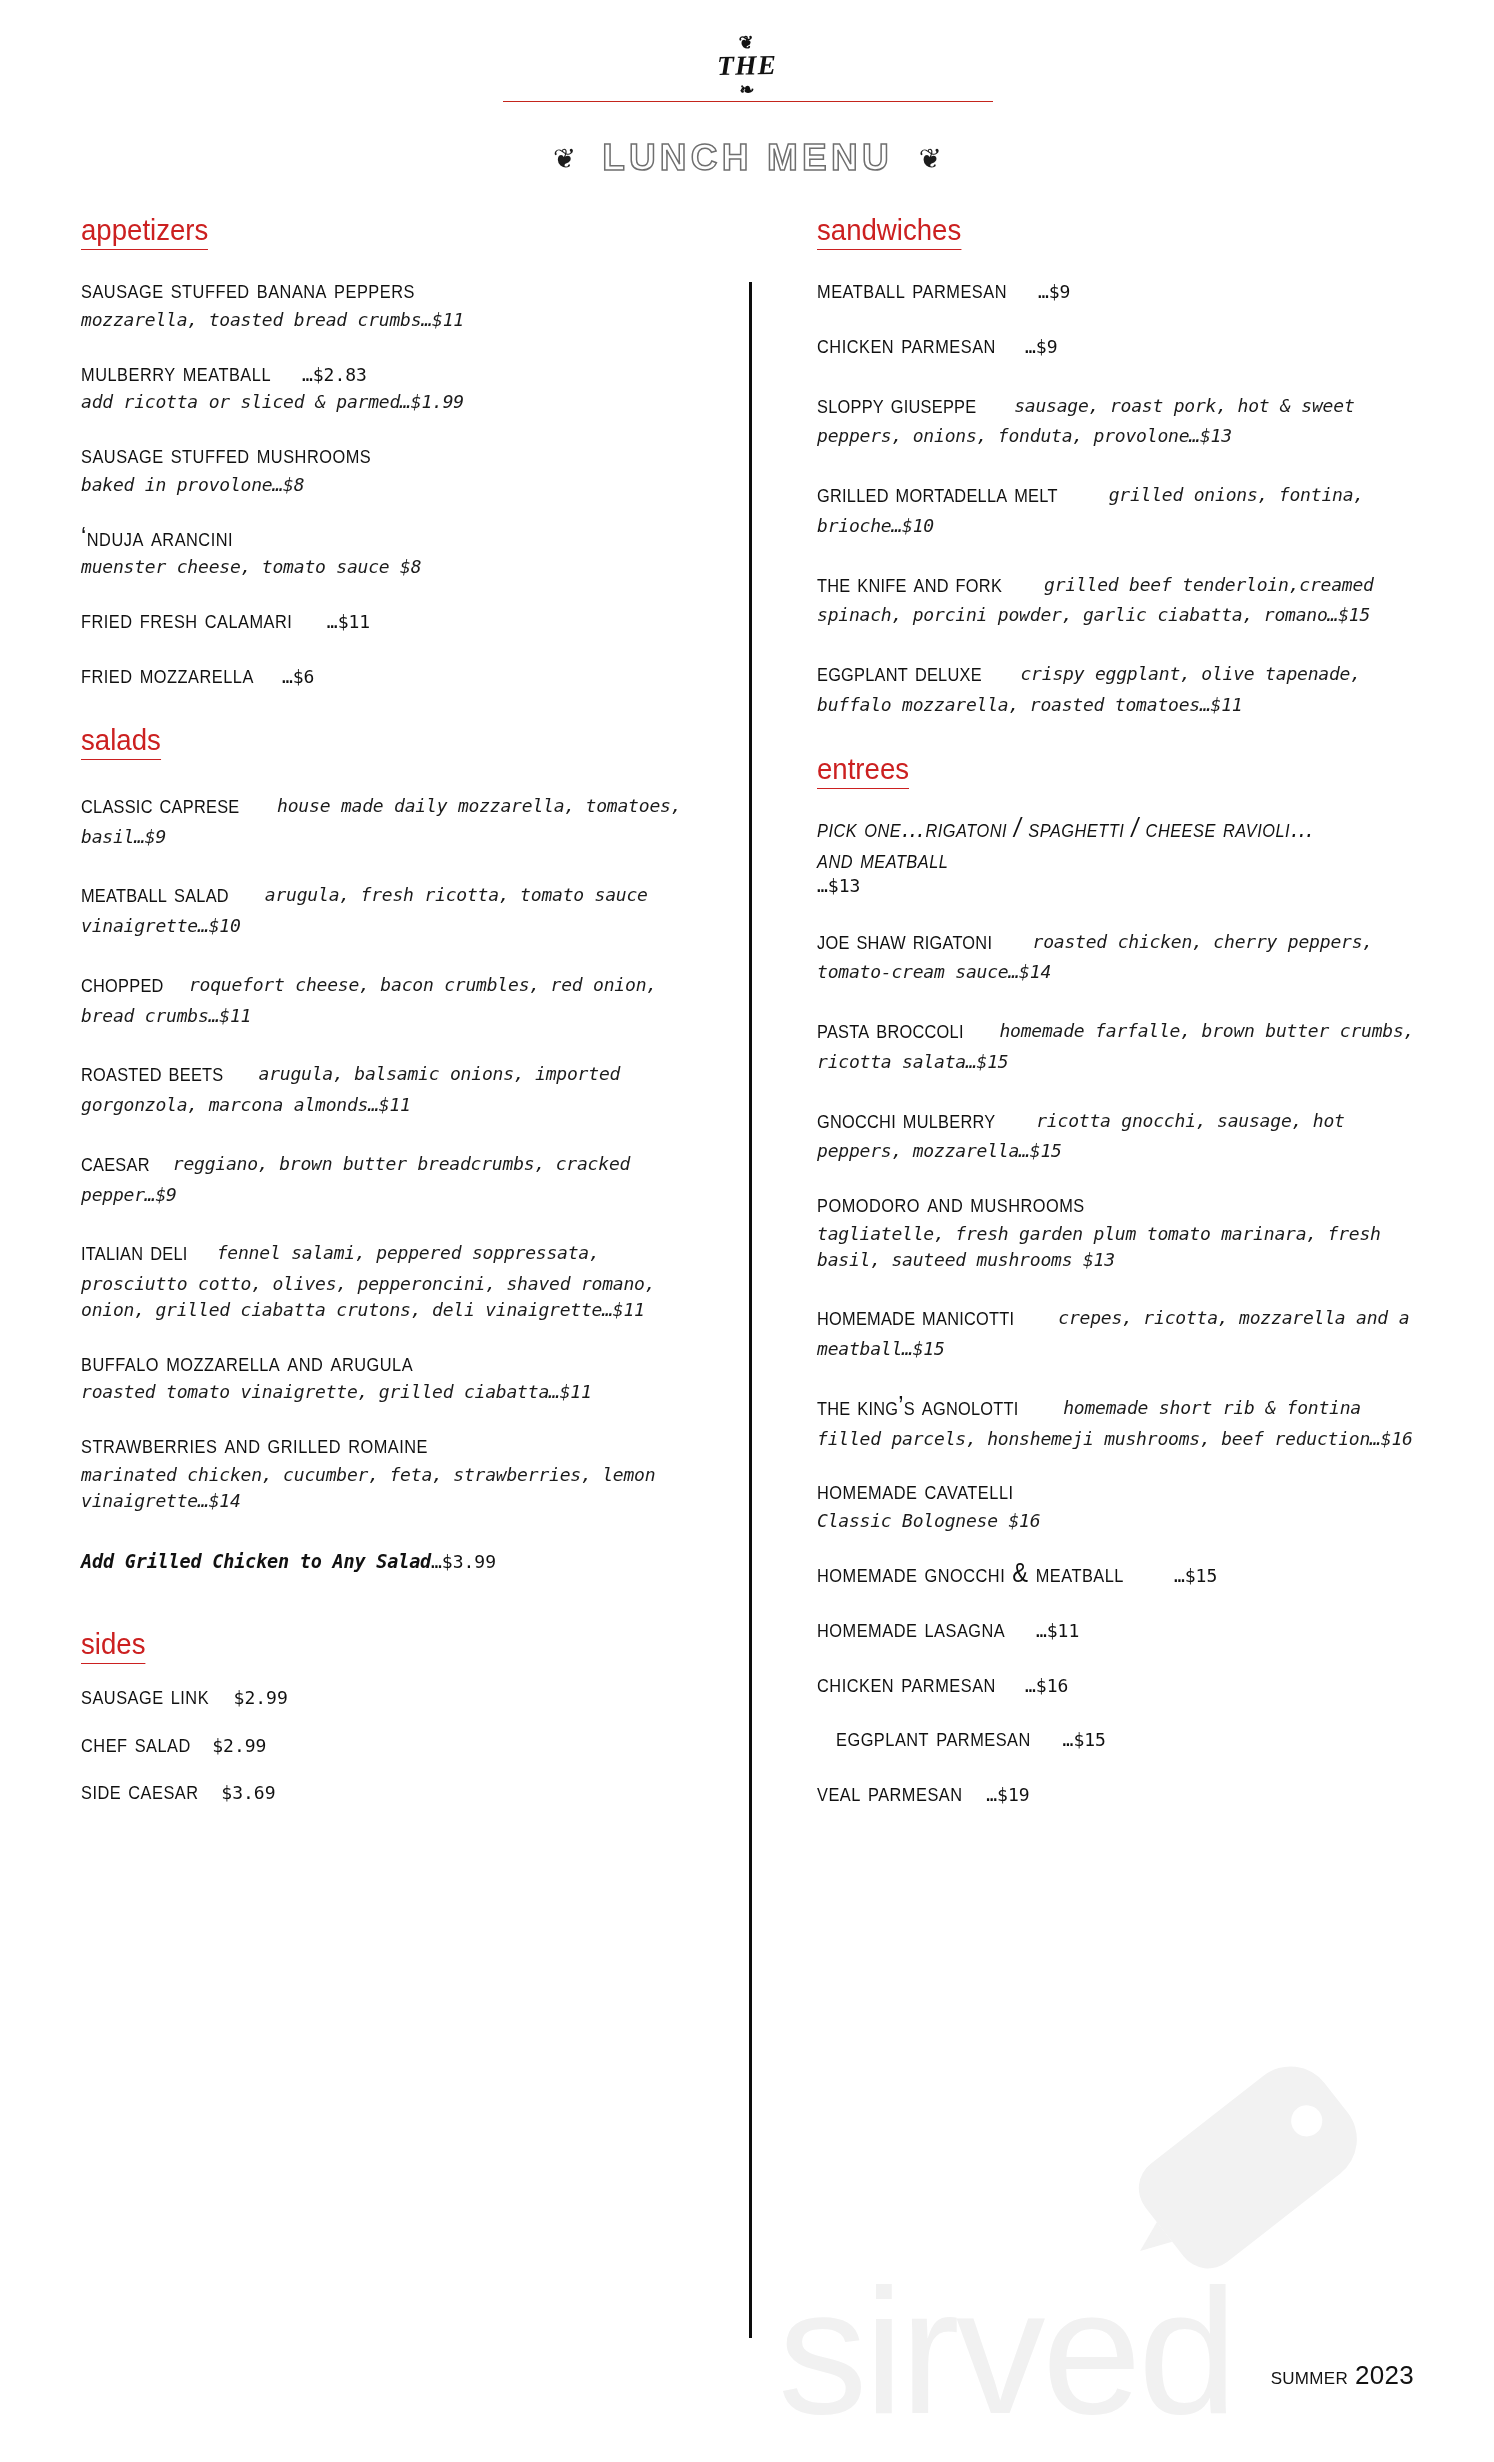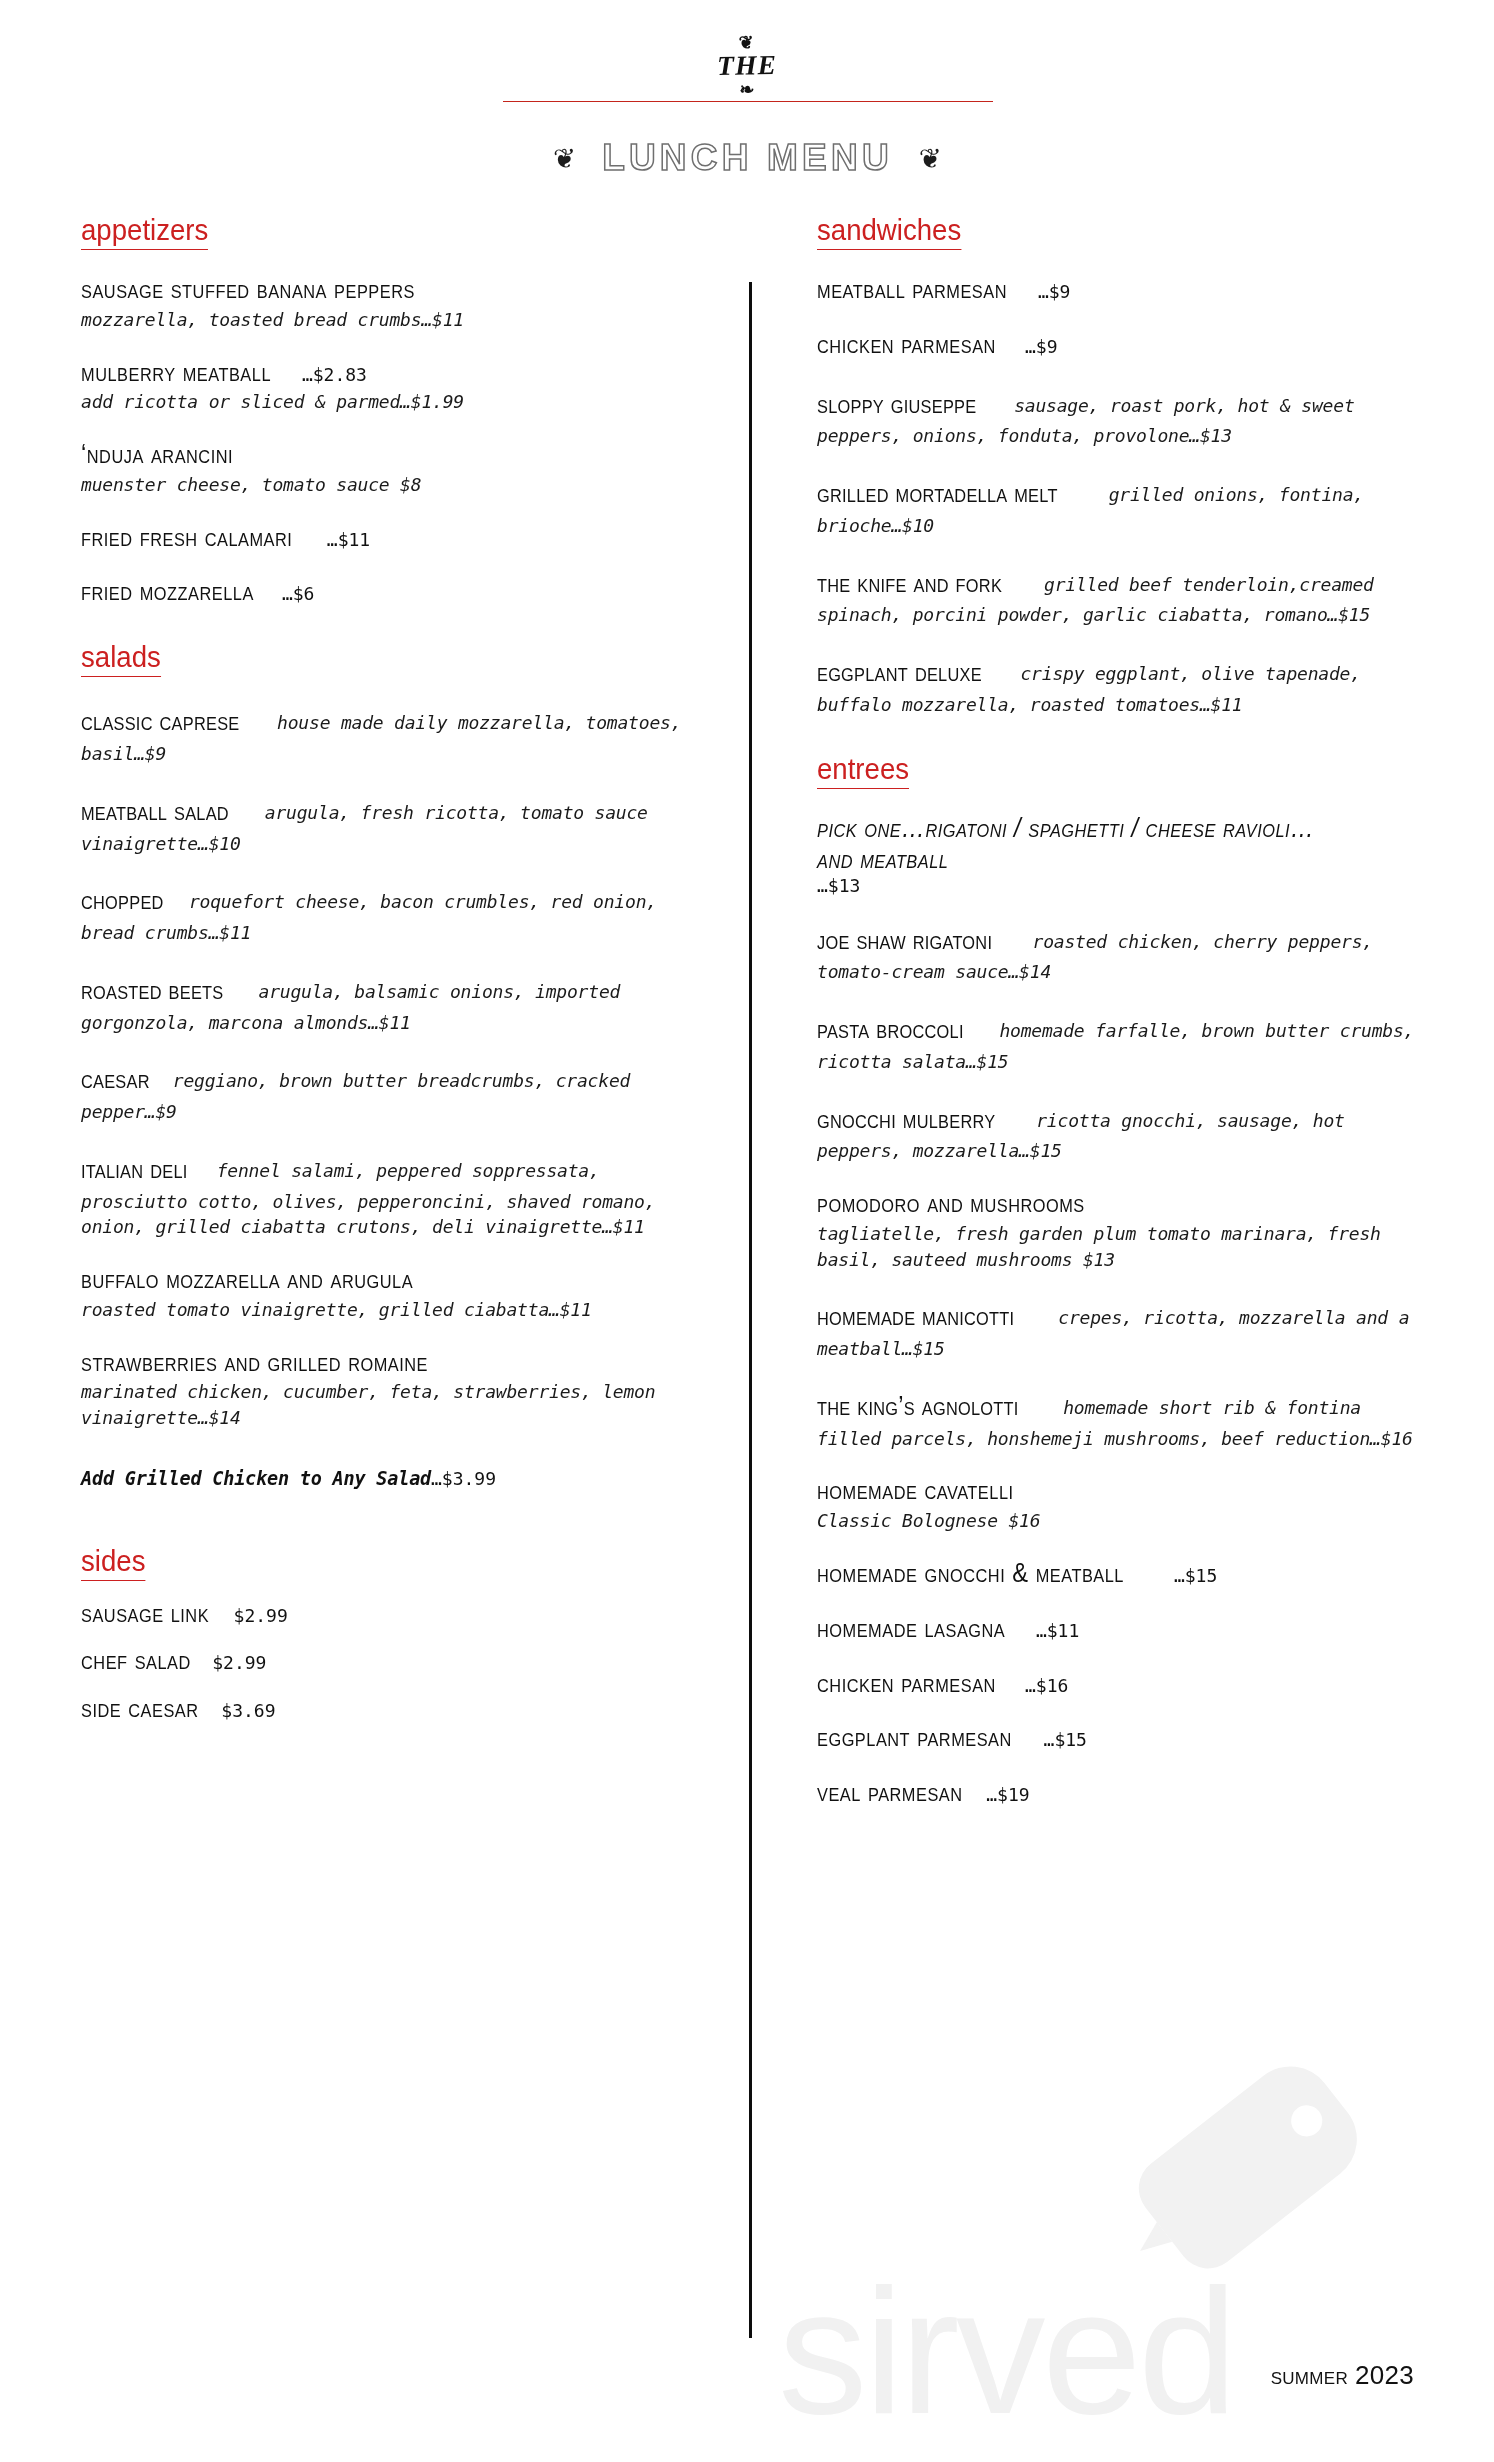--- a/index.html
+++ b/index.html
@@ -206,20 +206,24 @@
     <div id="list-appetizers">
         <div class="item">
           <div style="max-width: 634px;"><span class="nm" style="font-family: &quot;Liberation Sans&quot;, sans-serif; font-size: 27.5px; color: rgb(17, 17, 17); line-height: 1.12;">Sausage Stuffed Banana Peppers</span></div>
           <div class="desc">mozzarella, toasted bread crumbs…$11</div>
         </div>
         <div class="item">
           <div style="max-width: 634px;"><span class="nm" style="font-family: &quot;Liberation Sans&quot;, sans-serif; font-size: 27.5px; color: rgb(17, 17, 17); line-height: 1.12;">Mulberry Meatball</span><span class="price">…$2.83</span></div>
           <div class="desc">add ricotta or sliced &amp; parmed…$1.99</div>
         </div>
         <div class="item">
+          <div style="max-width: 634px;"><span class="nm" style="font-family: &quot;Liberation Sans&quot;, sans-serif; font-size: 27.5px; color: rgb(17, 17, 17); line-height: 1.12;">Sausage Stuffed Mushrooms</span></div>
+          <div class="desc">baked in provolone…$8</div>
+        </div>
+        <div class="item">
           <div style="max-width: 634px;"><span class="nm" style="font-family: &quot;Liberation Sans&quot;, sans-serif; font-size: 27.5px; color: rgb(17, 17, 17); line-height: 1.12;">‘Nduja Arancini</span></div>
           <div class="desc">muenster cheese, tomato sauce $8</div>
         </div>
         <div class="item">
           <div style="max-width: 634px;"><span class="nm" style="font-family: &quot;Liberation Sans&quot;, sans-serif; font-size: 27.5px; color: rgb(17, 17, 17); line-height: 1.12;">Fried Fresh Calamari</span><span class="price">…$11</span></div>
         </div>
         <div class="item">
           <div style="max-width: 634px;"><span class="nm" style="font-family: &quot;Liberation Sans&quot;, sans-serif; font-size: 27.5px; color: rgb(17, 17, 17); line-height: 1.12;">Fried Mozzarella</span><span class="price">…$6</span></div>
         </div>
       </div>
@@ -322,21 +326,21 @@
         <div class="item">
           <div style="max-width: 634px;"><span class="nm" style="font-family: &quot;Liberation Sans&quot;, sans-serif; font-size: 27.5px; color: rgb(17, 17, 17); line-height: 1.12;">Homemade Gnocchi &amp; Meatball</span><span class="price">…$15</span></div>
         </div>
         <div class="item">
           <div style="max-width: 634px;"><span class="nm" style="font-family: &quot;Liberation Sans&quot;, sans-serif; font-size: 27.5px; color: rgb(17, 17, 17); line-height: 1.12;">Homemade Lasagna</span><span class="price">…$11</span></div>
         </div>
         <div class="item">
           <div style="max-width: 634px;"><span class="nm" style="font-family: &quot;Liberation Sans&quot;, sans-serif; font-size: 27.5px; color: rgb(17, 17, 17); line-height: 1.12;">Chicken Parmesan</span><span class="price">…$16</span></div>
         </div>
         <div class="item">
-          <div style="max-width: 634px;"><span class="nm" style="font-family: &quot;Liberation Sans&quot;, sans-serif; font-size: 27.5px; color: rgb(17, 17, 17); line-height: 1.12;">Eggplant Parmesan</span><span class="price">…$15</span></div>
+          <div style="max-width: 634px; margin-left: 19px;"><span class="nm" style="font-family: &quot;Liberation Sans&quot;, sans-serif; font-size: 27.5px; color: rgb(17, 17, 17); line-height: 1.12;">Eggplant Parmesan</span><span class="price">…$15</span></div>
         </div>
         <div class="item">
           <div style="max-width: 634px;"><span class="nm" style="font-family: &quot;Liberation Sans&quot;, sans-serif; font-size: 27.5px; color: rgb(17, 17, 17); line-height: 1.12;">Veal Parmesan</span><span class="price">…$19</span></div>
         </div>
       </div>
 
   </div>
 </div>
 
 <div id="footer">

